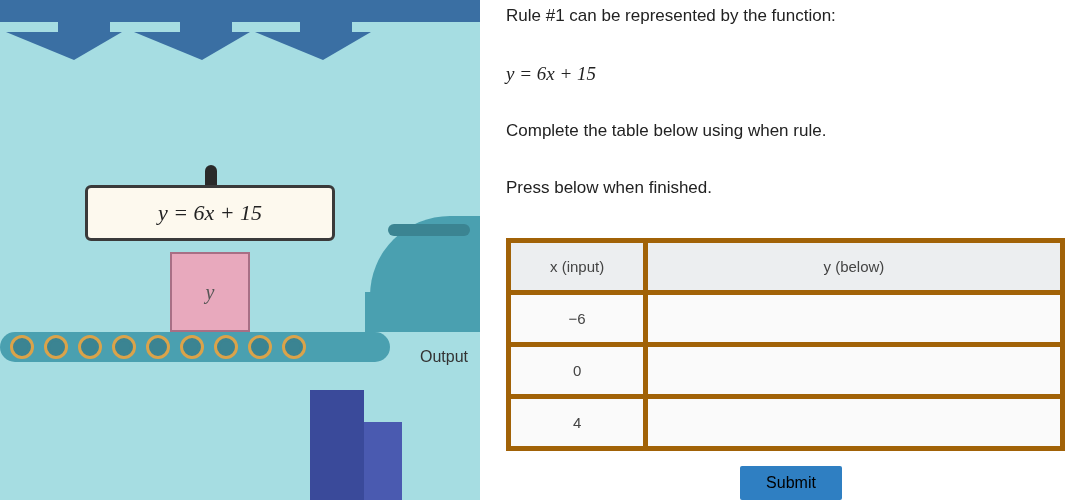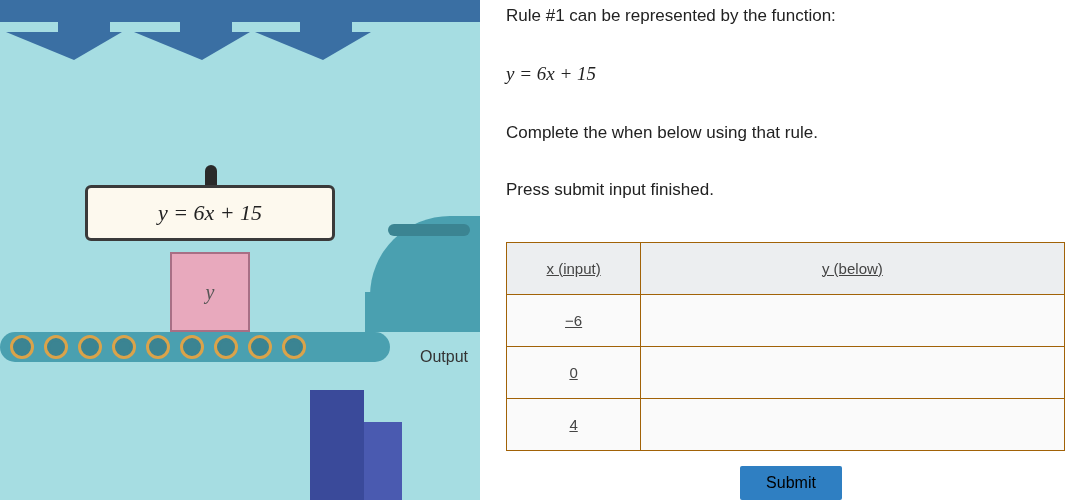--- a/index.html
+++ b/index.html
@@ -177,27 +177,26 @@
     }
     .table-wrap {
       margin-top: 4px;
     }
     table.func-table {
       width: 98%;
       border-collapse: collapse;
       background: #fafafa;
     }
     table.func-table th, table.func-table td {
-      border: 1px solid #a16207;
+      border: 5px solid #a16207;
       padding: 8px 6px;
       text-align: center;
       font-size: 15px;
       color: #444;
       height: 52px;
-      text-decoration: underline;
     }
     table.func-table th {
       background: #eceef0;
       font-weight: normal;
     }
     .cell-input {
       width: 100%;
       height: 100%;
       border: none;
       background: transparent;
@@ -260,22 +259,22 @@
   </div>
   <div class="output-label">Output</div>
 
   <div class="building"></div>
   <div class="building2"></div>
 </div>
 
 <div class="right-panel">
   <div class="prompt-line">Rule #1 can be represented by the function:</div>
   <div class="equation">y =  6x + 15</div>
-  <div class="prompt-line">Complete the when below using that rule.</div>
-  <div class="prompt-line">Press submit input finished.</div>
+  <div class="prompt-line">Complete the table below using when rule.</div>
+  <div class="prompt-line">Press below when finished.</div>
 
   <div class="table-wrap">
     <table class="func-table">
       <thead>
         <tr>
           <th>x (input)</th>
           <th>y (below)</th>
         </tr>
       </thead>
       <tbody>

